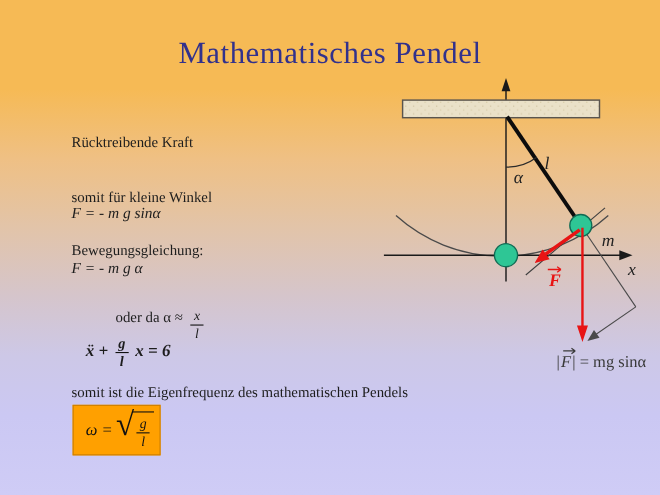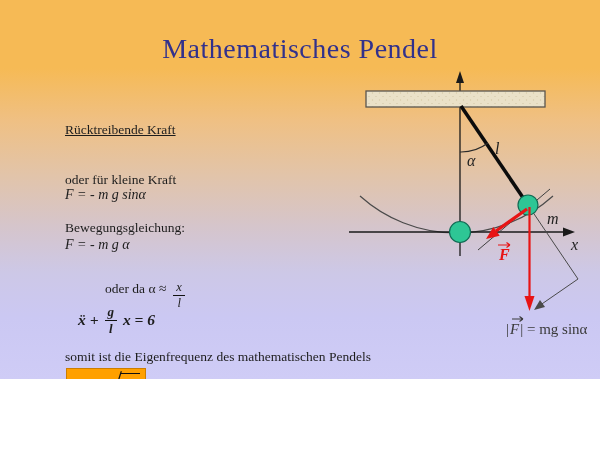--- a/index.html
+++ b/index.html
@@ -1,18 +1,18 @@
 <!DOCTYPE html>
 <html><head>
 <meta charset="utf-8">
 <style>
   html,body{margin:0;padding:0;}
   body{width:600px;height:450px;font-family:"Liberation Serif","DejaVu Serif",serif;}
   .slide{
-    position:relative;width:600px;height:379px;overflow:hidden;
+    position:relative;width:600px;height:450px;overflow:hidden;
     background:linear-gradient(180deg,
       #f6ba55 0%, #f6ba55 18%, #efc084 32%, #e2c4a9 46%,
       #d5c5cc 60%, #cdc8e7 72%, #cbc8f3 84%, #cfccf6 100%);
   }
   .title{
     position:absolute;top:33px;left:0;width:100%;
     text-align:center;font-size:28px;color:#32318c;letter-spacing:0.5px;
   }
   .txt{position:absolute;font-size:13.5px;color:#1d1d1d;white-space:nowrap;}
   .eq{font-style:italic;font-size:14px;margin-top:48px;}
@@ -36,24 +36,24 @@
   svg{position:absolute;left:0;top:0;}
   .svg-label{font-family:"Liberation Serif","DejaVu Serif",serif;font-style:italic;font-size:16px;fill:#222;}
 </style>
 </head>
 <body>
 
 <div class="slide">
 
   <div class="title">Mathematisches Pendel</div>
 
-  <div class="txt" style="left:65px;top:122px;text-decoration:underline;">Rücktreibende Kraft</div>
+  <div class="txt" style="left:65px;top:122px;">Rücktreibende Kraft</div>
   <div class="txt eq" style="left:65px;top:139px;">F = - m g sinα</div>
 
-  <div class="txt" style="left:65px;top:172px;">oder für kleine Kraft</div>
+  <div class="txt" style="left:65px;top:172px;">somit für kleine Winkel</div>
   <div class="txt eq" style="left:65px;top:189px;">F = - m g α</div>
 
   <div class="txt" style="left:65px;top:220px;">Bewegungsgleichung:</div>
 
   <div class="txt row" style="left:65px;top:281px;margin-left:40px;">
     <span>oder da α ≈</span>
     <span class="frac">
       <span class="num">x</span>
       <span class="den">l</span>
     </span>

